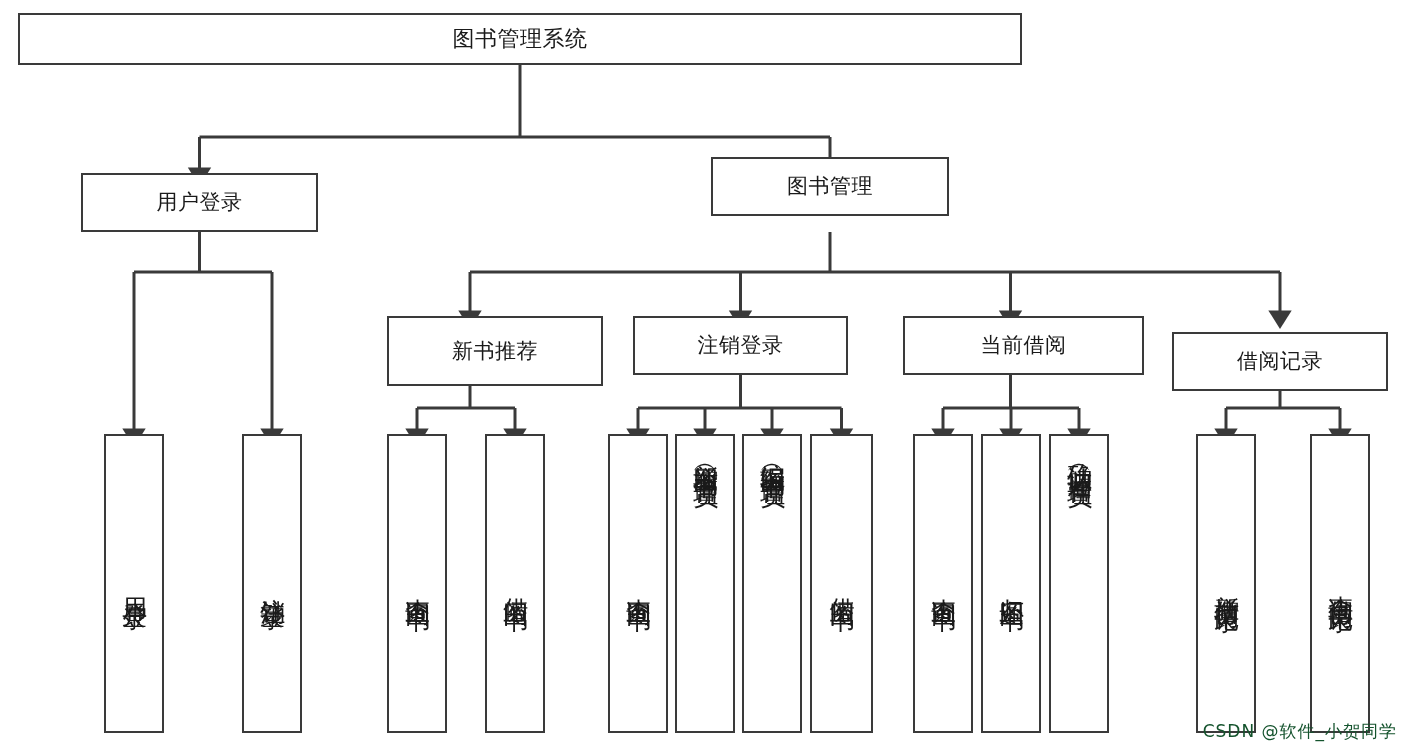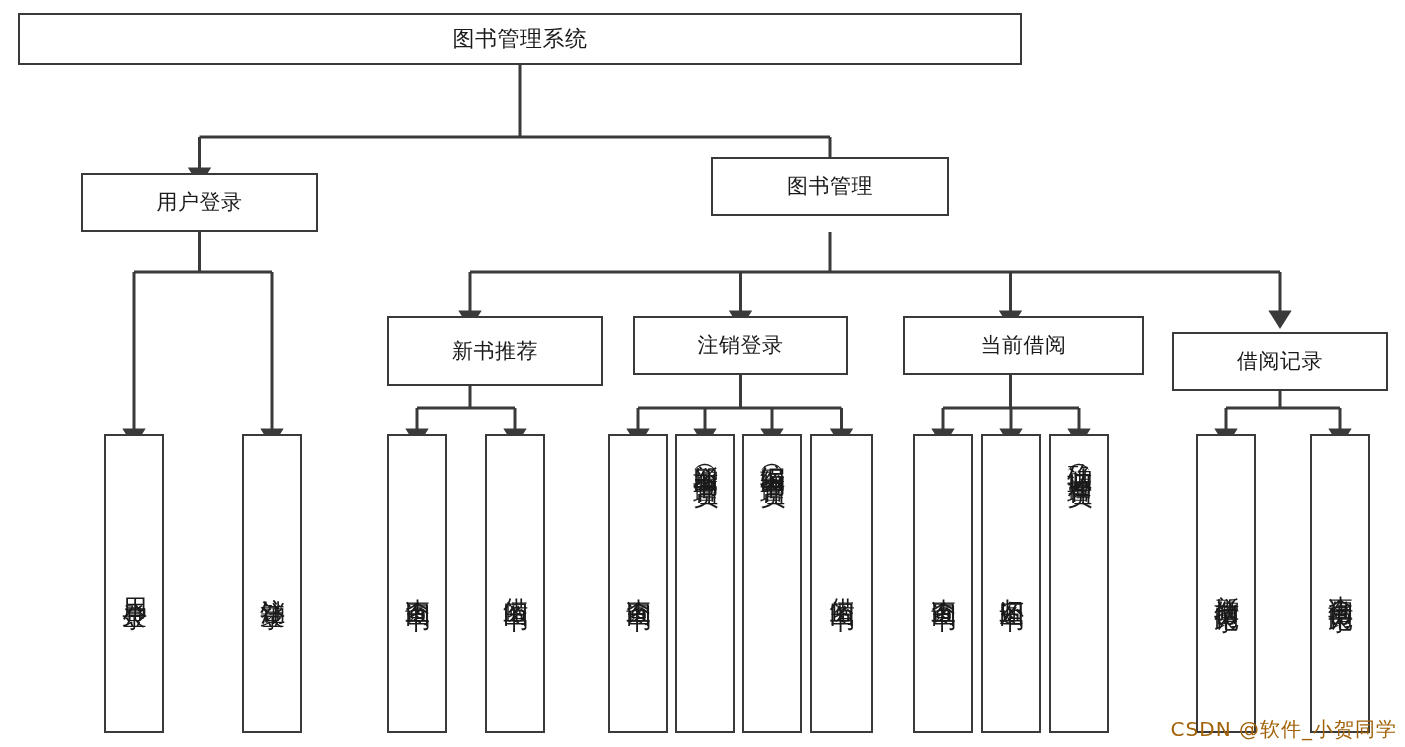--- a/index.html
+++ b/index.html
@@ -65,22 +65,22 @@
   }
   
   .node.vert.centred {
     align-items: center;
     padding-top: 0;
   }
   #watermark {
     position: absolute;
     right: 8px;
     bottom: 4px;
-    font-size: 20px;
-    color: #a16207;
+    font-size: 17px;
+    color: #14532d;
     letter-spacing: 1px;
     user-select: none;
     white-space: pre;
   }
 </style>
 </head>
 <body>
 
 <div id="diagram-canvas">
 

